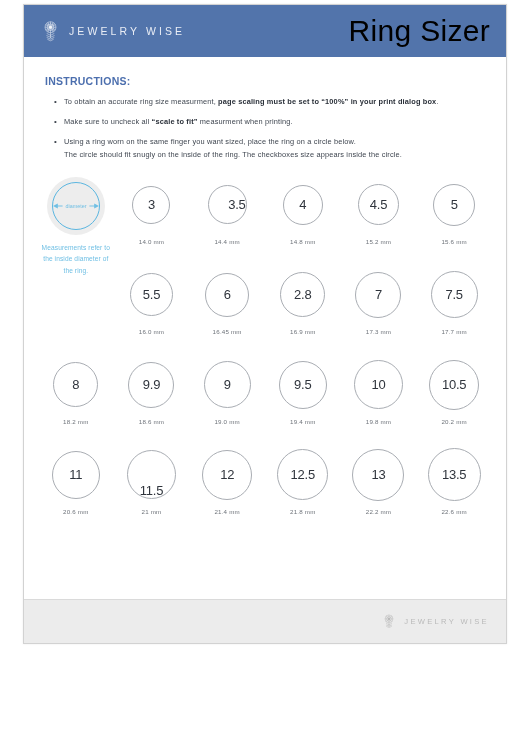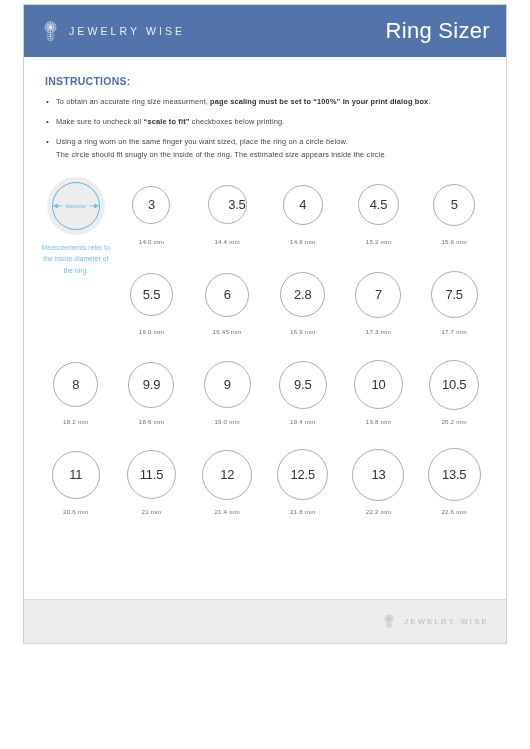--- a/index.html
+++ b/index.html
@@ -51,39 +51,39 @@
     height: 25px;
     display: block;
   }
   .brand-name {
     color: #e9edf5;
     font-size: 10.5px;
     letter-spacing: 3.1px;
     font-weight: 400;
   }
   .doc-title {
-    color: #ffffff;
-    font-size: 22px;
+    color: #000000;
+    font-size: 30px;
     letter-spacing: 0.3px;
     font-weight: 400;
   }
 
   
   .instructions {
     padding: 18px 20px 0 21px;
   }
   .instructions h2 {
     margin: 0 0 9px 0;
     font-size: 10.5px;
     font-weight: bold;
     color: #4c6fae;
     letter-spacing: 0.25px;
   }
   .instr-list {
-    margin: 0;
+    margin: 8px;
     padding: 0;
     list-style: none;
   }
   .instr-item {
     position: relative;
     padding-left: 11px;
     margin-bottom: 8px;
     font-size: 7.4px;
     line-height: 1.65;
     color: #3f4650;
@@ -245,22 +245,22 @@
         </span>
         <span class="brand-name">JEWELRY WISE</span>
       </div>
       <div class="doc-title">Ring Sizer</div>
     </div>
 
     <div class="instructions">
       <h2>INSTRUCTIONS:</h2>
       <ul class="instr-list">
           <li class="instr-item"><span>To obtain an accurate ring size measurment, </span><b>page scaling must be set to “100%” in your print dialog box</b><span>.</span></li>
-          <li class="instr-item"><span>Make sure to uncheck all </span><b>“scale to fit”</b><span> checkboxes below printing.</span></li>
-          <li class="instr-item"><span>Using a ring worn on the same finger you want sized, place the ring on a circle below.</span><br><span>The circle should fit snugly on the inside of the ring. The estimated size appears inside the circle.</span></li>
+          <li class="instr-item"><span>Make sure to uncheck all </span><b>“scale to fit”</b><span> measurment when printing.</span></li>
+          <li class="instr-item"><span>Using a ring worn on the same finger you want sized, place the ring on a circle below.</span><br><span>The circle should fit snugly on the inside of the ring. The checkboxes size appears inside the circle.</span></li>
         </ul>
     </div>
 
     <div class="grid">
         <div class="legend-cell">
           <div class="legend-ring-outer">
             <div class="legend-ring-inner">
               <svg class="legend-arrow" width="48" height="12" viewBox="0 0 48 12">
                 <line x1="3" y1="6" x2="10" y2="6" stroke="#6fbfe4" stroke-width="1"></line>
                 <polygon points="0,6 5,3.4 5,8.6" fill="#6fbfe4"></polygon>
@@ -403,21 +403,21 @@
         <div class="cell">
           <div class="ring-wrap">
             <div class="ring" style="width: 48px; height: 48px;">
               <span class="ring-size">11</span>
             </div>
           </div>
           <div class="mm">20.6 mm</div>
         </div>
         <div class="cell">
           <div class="ring-wrap">
-            <div class="ring" style="width: 49px; height: 49px;">
+            <div class="ring" style="width: 49px; height: 49px; align-items: flex-end;">
               <span class="ring-size">11.5</span>
             </div>
           </div>
           <div class="mm">21 mm</div>
         </div>
         <div class="cell">
           <div class="ring-wrap">
             <div class="ring" style="width: 50px; height: 50px; text-align: right;">
               <span class="ring-size">12</span>
             </div>

